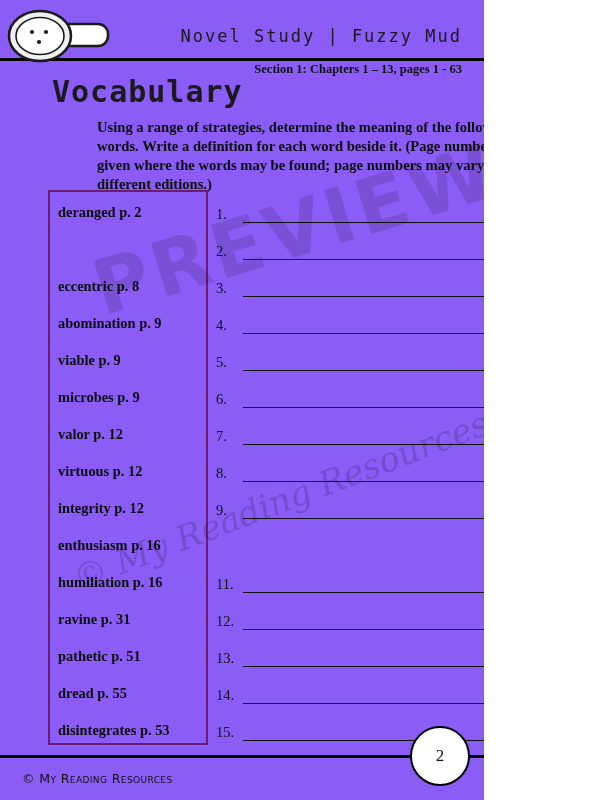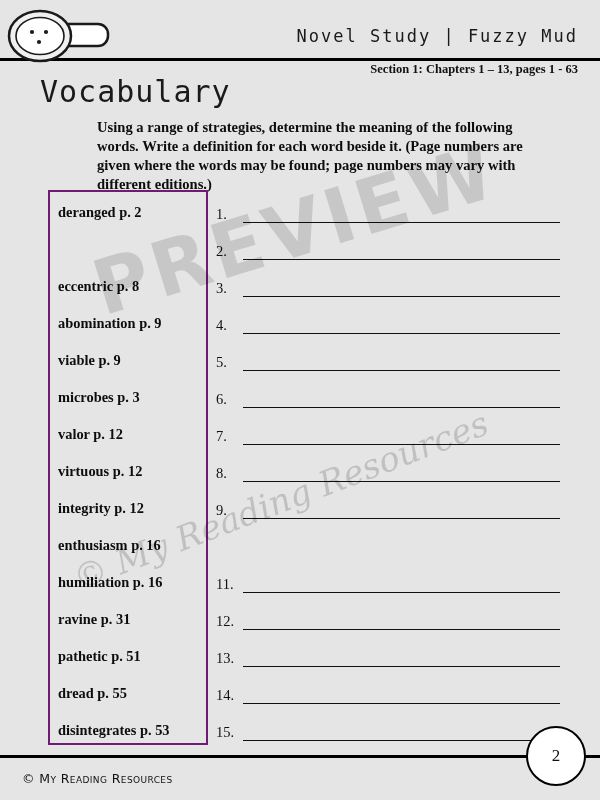--- a/index.html
+++ b/index.html
@@ -11,23 +11,23 @@
     width: 600px;
     height: 800px;
     font-family: "Liberation Serif", serif;
     overflow: hidden;
     position: relative;
   }
 
   .page {
     position: absolute;
     left: 0; top: 0;
-    width: 600px;
+    width: 484px;
     height: 800px;
-    background: #e5e5e5;
+    background: #8b5cf6;
     overflow: hidden;
   }
 
   
   .header-rule {
     position: absolute;
     left: 0;
     top: 58px;
     width: 600px;
     height: 3px;
@@ -63,27 +63,27 @@
     position: absolute;
     left: 6px;
     top: 8px;
     width: 104px;
     height: 60px;
   }
 
   
   .doc-title {
     position: absolute;
-    left: 40px;
+    left: 52px;
     top: 74px;
     font-family: "DejaVu Sans Mono", monospace;
     font-size: 30px;
     letter-spacing: 1px;
     color: #1a1a1a;
-    font-weight: normal;
+    font-weight: bold;
   }
 
   
   .instructions {
     position: absolute;
     left: 97px;
     top: 118px;
     width: 448px;
     font-family: "Liberation Serif", serif;
     font-weight: bold;
@@ -232,21 +232,21 @@
 
   <div class="doc-title">Vocabulary</div>
 
   <div class="instructions">Using a range of strategies, determine the meaning of the following words. Write a definition for each word beside it. (Page numbers are given where the words may be found; page numbers may vary with different editions.)</div>
 
   <div class="words-box">
     <div class="word-item" style="top:12px">deranged p. 2</div>
     <div class="word-item" style="top:86px">eccentric p. 8</div>
     <div class="word-item" style="top:123px">abomination p. 9</div>
     <div class="word-item" style="top:160px">viable p. 9</div>
-    <div class="word-item" style="top:197px">microbes p. 3</div>
+    <div class="word-item" style="top:197px">microbes p. 9</div>
     <div class="word-item" style="top:234px">valor p. 12</div>
     <div class="word-item" style="top:271px">virtuous p. 12</div>
     <div class="word-item" style="top:308px">integrity p. 12</div>
     <div class="word-item" style="top:345px">enthusiasm p. 16</div>
     <div class="word-item" style="top:382px">humiliation p. 16</div>
     <div class="word-item" style="top:419px">ravine p. 31</div>
     <div class="word-item" style="top:456px">pathetic p. 51</div>
     <div class="word-item" style="top:493px">dread p. 55</div>
     <div class="word-item" style="top:530px">disintegrates p. 53</div>
   </div>

